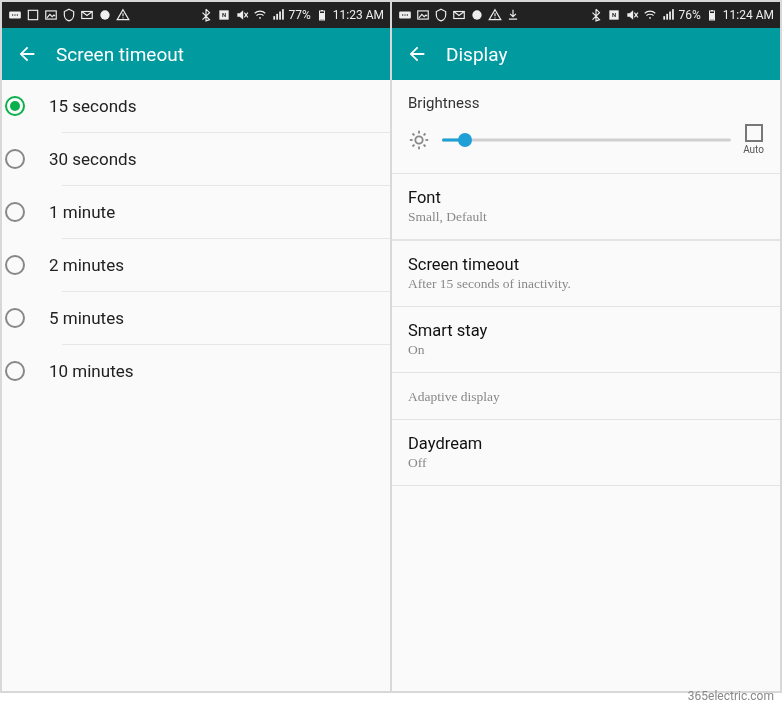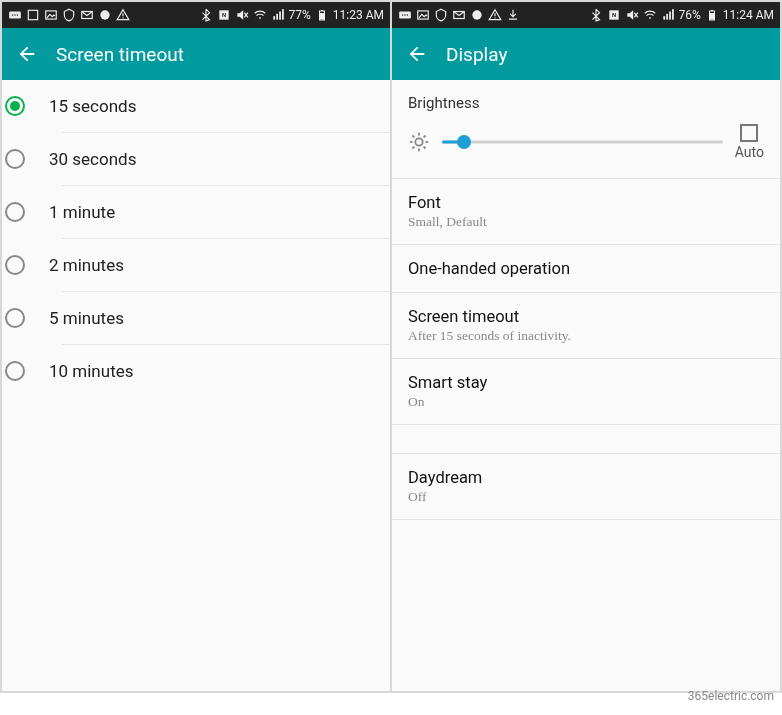--- a/index.html
+++ b/index.html
@@ -75,21 +75,21 @@
   }
   .brightness-icon { width: 22px; height: 22px; color: #888; }
   .slider {
     flex: 1; position: relative; height: 20px;
   }
   .slider-track { position: absolute; top: 50%; left: 0; right: 0; height: 3px; background: #cfcfcf; transform: translateY(-50%); border-radius: 2px; }
   .slider-fill { position: absolute; top: 50%; left: 0; height: 3px; background: #1e9fd6; transform: translateY(-50%); border-radius: 2px; }
   .slider-thumb { position: absolute; top: 50%; width: 14px; height: 14px; background: #1e9fd6; border-radius: 50%; transform: translate(-50%, -50%); }
   .auto-col { display: flex; flex-direction: column; align-items: center; gap: 2px; }
   .auto-checkbox { width: 18px; height: 18px; border: 2px solid #777; }
-  .auto-label { font-size: 14px; color: #555; }
+  .auto-label { font-size: 10px; color: #555; }
   .list-divider { height: 1px; background: #e3e3e3; }
   .setting-item { padding: 14px 16px; background: #fafafa; cursor: pointer; }
   .setting-title { font-size: 16.5px; color: #111; }
   .setting-sub { font-size: 13.5px; color: #888; margin-top: 2px; font-family: Liberation Serif, serif; }
   .watermark {
     position: absolute; bottom: 12px; right: 8px; font-size: 12px; color: #888;
   }
   svg { display: block; }
 </style>
 </head>
@@ -364,35 +364,33 @@
           <div class="auto-label">Auto</div>
         </div>
       </div>
       <div class="list-divider"></div>
       <div id="right-settings-list">
           <div class="setting-item">
             <div class="setting-title">Font</div>
             <div class="setting-sub">Small, Default</div>
           </div>
           <div class="list-divider"></div>
-          <div class="setting-item">
-            <div class="setting-title">One-handed operation</div>
-          </div>
           <div class="list-divider"></div>
           <div class="setting-item">
             <div class="setting-title">Screen timeout</div>
             <div class="setting-sub">After 15 seconds of inactivity.</div>
           </div>
           <div class="list-divider"></div>
           <div class="setting-item">
             <div class="setting-title">Smart stay</div>
             <div class="setting-sub">On</div>
           </div>
           <div class="list-divider"></div>
           <div class="setting-item">
+            <div class="setting-sub">Adaptive display</div>
           </div>
           <div class="list-divider"></div>
           <div class="setting-item">
             <div class="setting-title">Daydream</div>
             <div class="setting-sub">Off</div>
           </div>
           <div class="list-divider"></div>
         </div>
     </div>
   </div>

